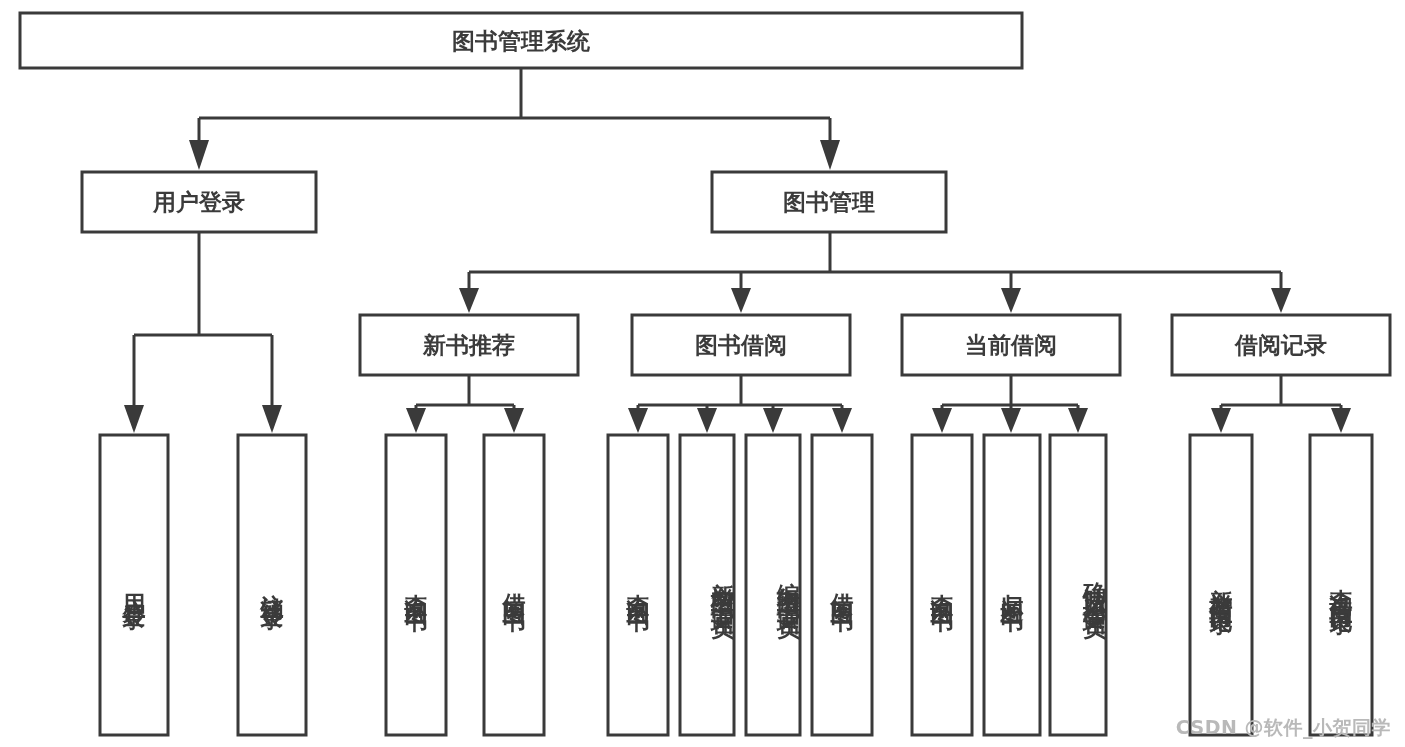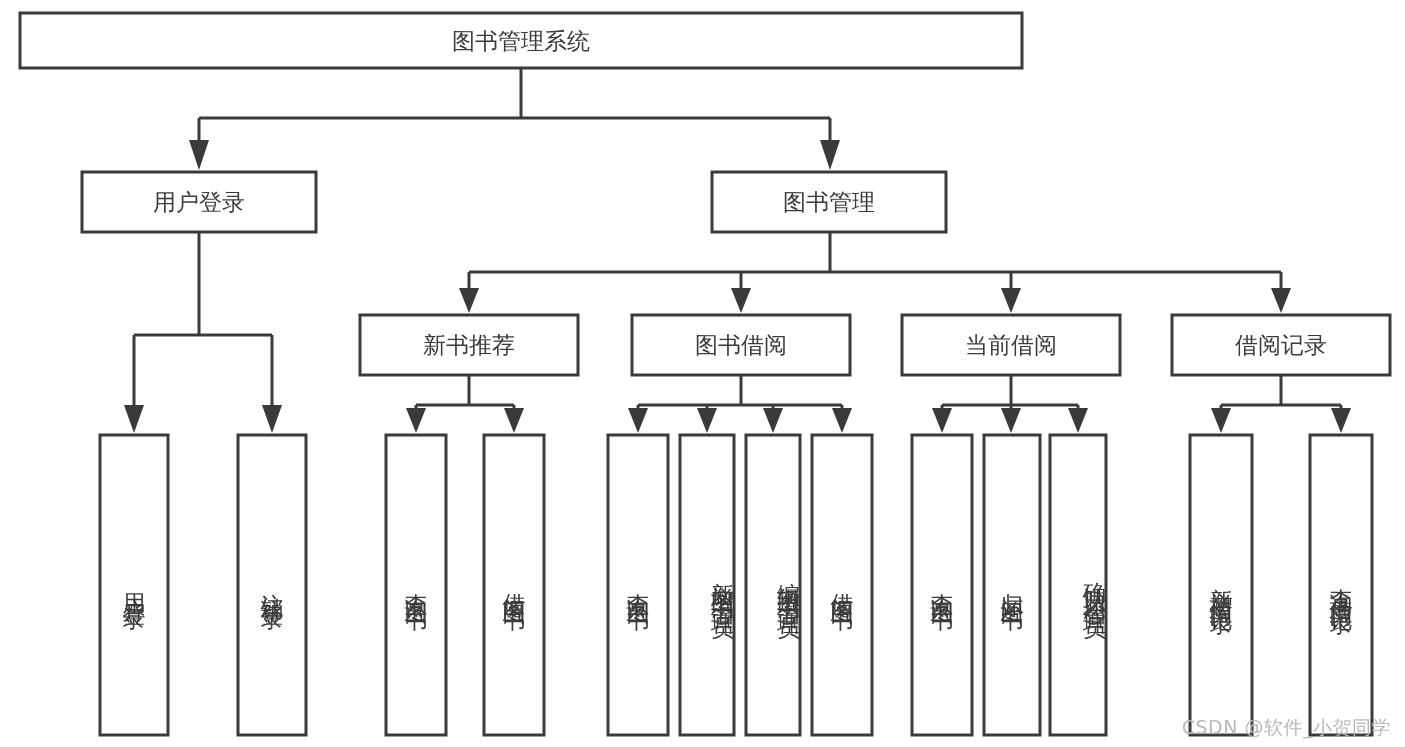--- a/index.html
+++ b/index.html
@@ -7,20 +7,21 @@
     padding: 0;
     background: #ffffff;
   }
   #page {
     position: relative;
     width: 1405px;
     height: 747px;
     background: #ffffff;
     font-family: "DejaVu Sans", "Liberation Sans", sans-serif;
     overflow: hidden;
+    font-weight: bold;
   }
   #diagram-svg {
     position: absolute;
     left: 0;
     top: 0;
     width: 1405px;
     height: 747px;
   }
   .node-box {
     fill: #ffffff;

